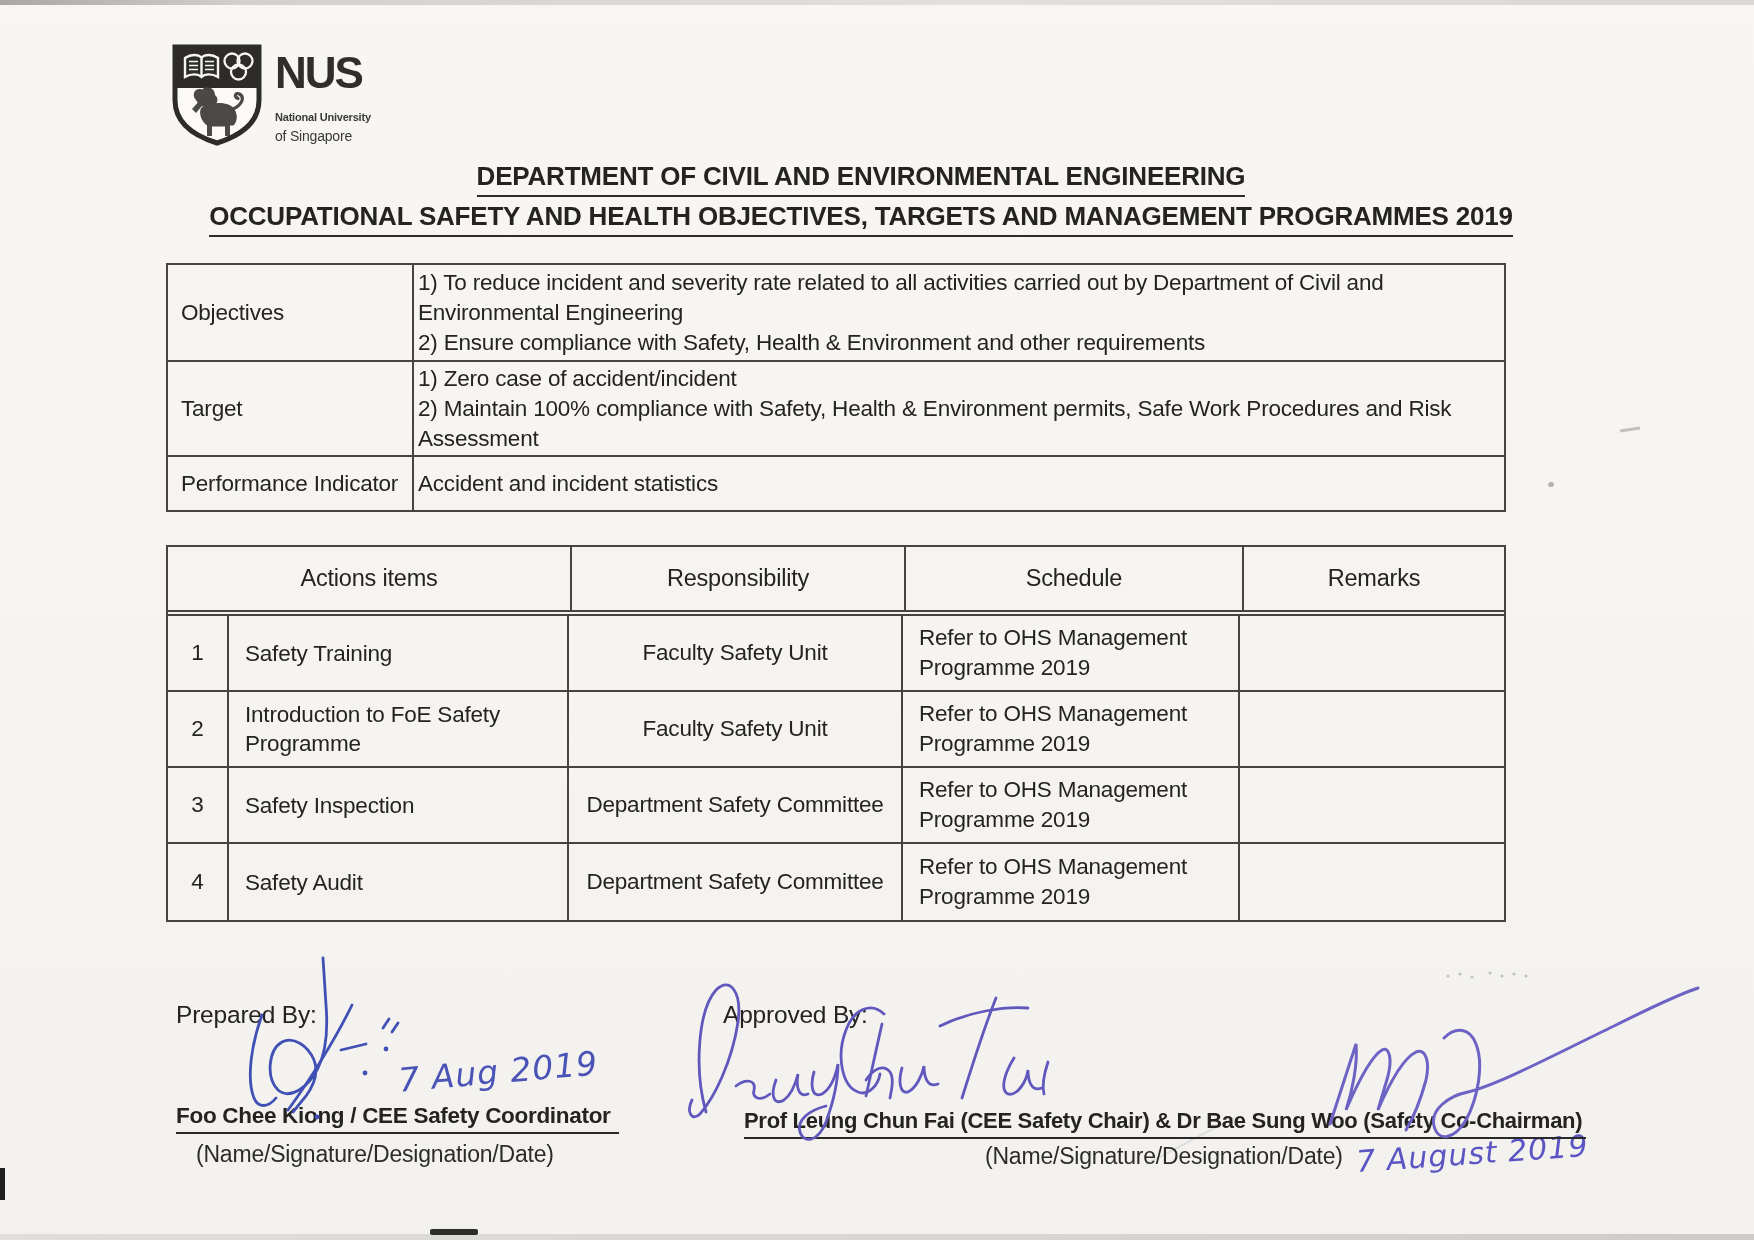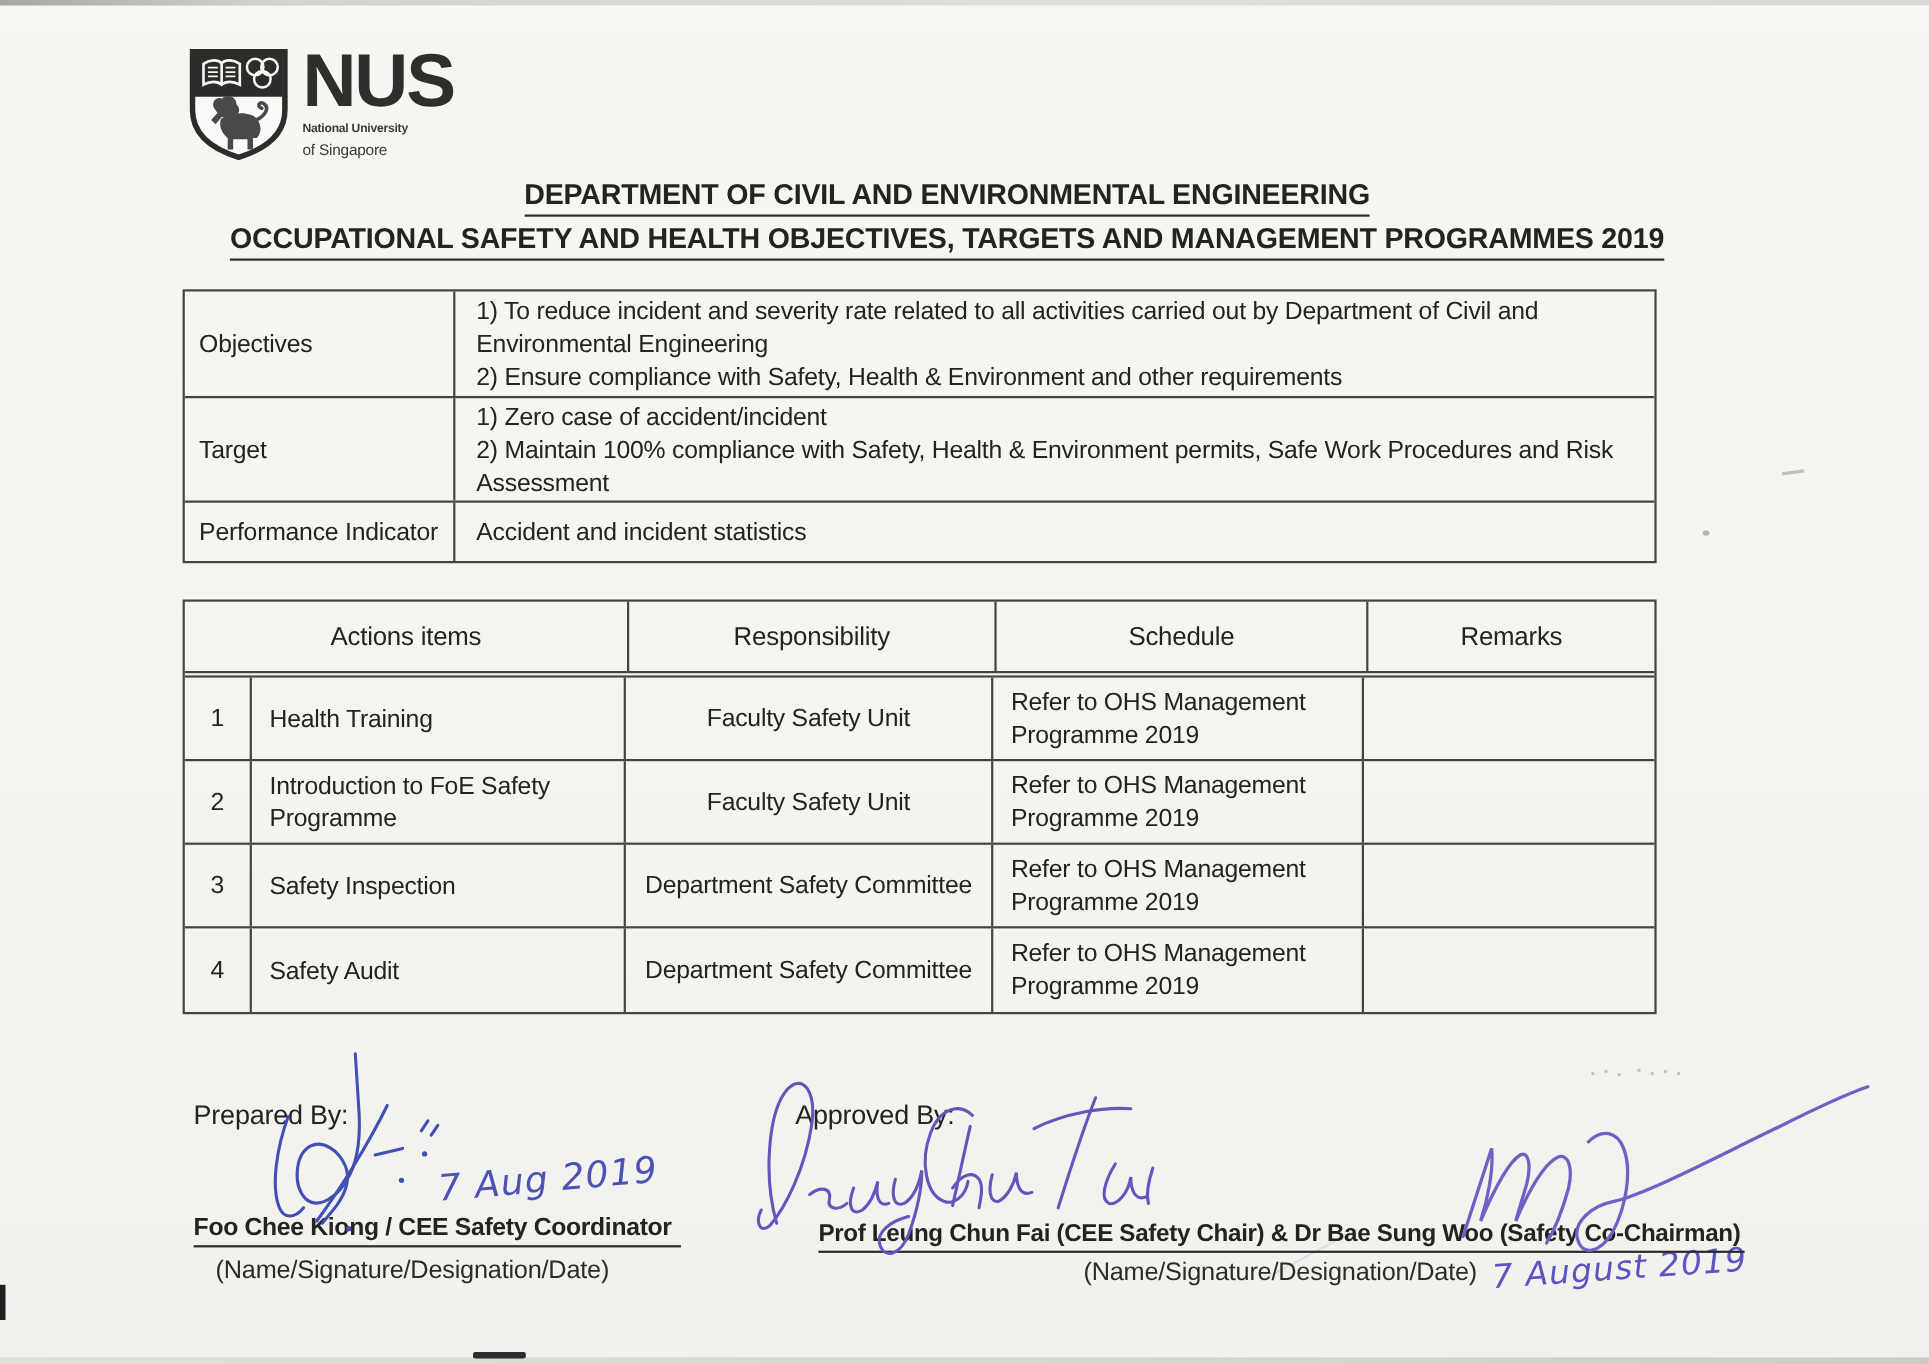--- a/index.html
+++ b/index.html
@@ -16,41 +16,41 @@
   .edge-left-mark{position:absolute;left:0;top:1168px;width:5px;height:32px;background:#1f1f1f;}
   .bottom-dash{position:absolute;left:430px;top:1229px;width:48px;height:6px;background:#2c2c2c;border-radius:2px;}
   .speck-dot{position:absolute;left:1548px;top:482px;width:6px;height:5px;border-radius:50%;background:#b5b3af;}
   .speck-dash{position:absolute;left:1620px;top:428px;width:20px;height:3px;background:#c2c0bc;transform:rotate(-8deg);}
   .scratch{position:absolute;left:1140px;top:1140px;width:100px;height:2px;background:#b9b7c6;transform:rotate(-28deg);opacity:.35;}
 
   
   .logo{position:absolute;left:172px;top:44px;display:flex;align-items:flex-start;}
   .crest{width:90px;height:102px;display:block;}
   .logo-text{margin-left:13px;margin-top:0;}
-  .logo-acronym{font-size:68px;line-height:58px;font-weight:800;letter-spacing:-2px;color:#2f2e2c;}
+  .logo-acronym{font-size:44px;line-height:58px;font-weight:800;letter-spacing:-2px;color:#2f2e2c;}
   .logo-sub{font-size:11px;line-height:19px;font-weight:700;letter-spacing:-.2px;color:#3a3937;margin-top:6px;}
   .logo-sub2{font-size:14px;line-height:19px;font-weight:400;letter-spacing:-.2px;color:#3a3937;}
 
   
   .title-block{position:absolute;left:0;top:161px;width:1722px;text-align:center;}
   .title-line{display:inline-block;font-size:26px;font-weight:600;letter-spacing:-.2px;color:#242322;
     border-bottom:2.5px solid #2e2d2c;padding-bottom:3px;}
   .title-line2-wrap{margin-top:4px;}
 
   
   .doc-table{position:absolute;left:166px;background:transparent;border:2.5px solid #454442;box-sizing:border-box;}
   .t-row{display:flex;box-sizing:border-box;border-bottom:2.5px solid #454442;}
   .t-row:last-child{border-bottom:none;}
   .cell{box-sizing:border-box;font-size:22.5px;letter-spacing:-.2px;color:#242322;}
   .b-right{border-right:2.5px solid #454442;}
 
   
   #table1{top:263px;width:1340px;}
   .t1-label{width:246px;display:flex;align-items:center;padding-left:13px;}
-  .t1-value{flex:1;display:flex;flex-direction:column;justify-content:center;padding:4px 19px;}
+  .t1-value{flex:1;display:flex;flex-direction:column;justify-content:center;padding:4px 4px;}
   .t1-value .line{white-space:nowrap;line-height:30px;}
   .r-obj{height:97px;}.r-tgt{height:95px;}.r-perf{height:53px;}
 
   
   #table2{top:545px;width:1340px;}
   .t2-head{display:flex;height:69px;border-bottom:6px double #454442;box-sizing:border-box;}
   .h-cell{display:flex;align-items:center;justify-content:center;font-size:23.5px;}
   .h-actions{width:404px;}
   .h-resp{width:334px;}
   .h-sched{width:338px;}
@@ -158,21 +158,21 @@
     <div class="t2-head">
       <div class="cell h-cell h-actions b-right">Actions items</div>
       <div class="cell h-cell h-resp b-right">Responsibility</div>
       <div class="cell h-cell h-sched b-right">Schedule</div>
       <div class="cell h-cell h-rem">Remarks</div>
     </div>
 
     <div class="t-row t2-row">
       <div class="cell c-num">1</div>
       <div class="cell c-action b-right">
-        <div class="line">Health Training</div>
+        <div class="line">Safety Training</div>
         <div class="line"></div>
       </div>
       <div class="cell c-resp b-right">Faculty Safety Unit</div>
       <div class="cell c-sched b-right">
         <div class="line">Refer to OHS Management</div>
         <div class="line">Programme 2019</div>
       </div>
       <div class="cell c-rem"></div>
     </div>
 

